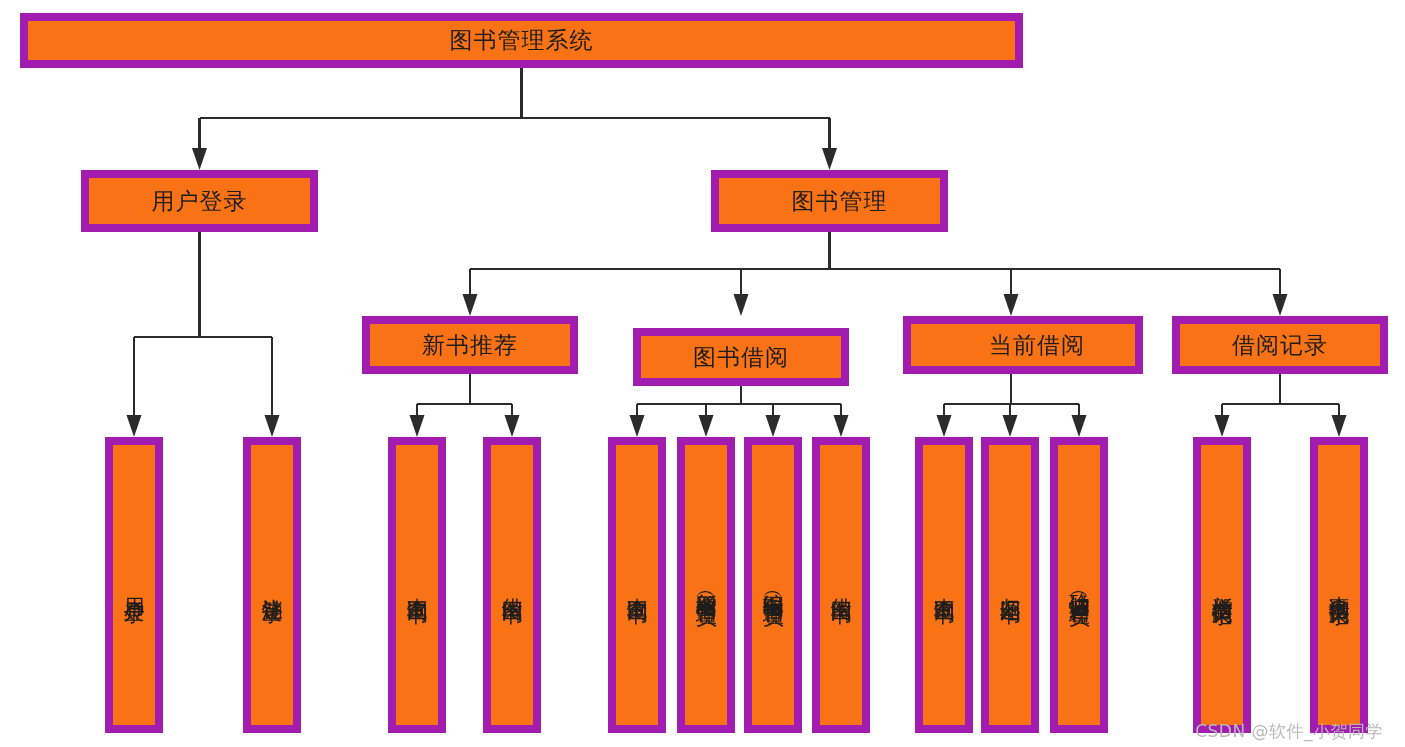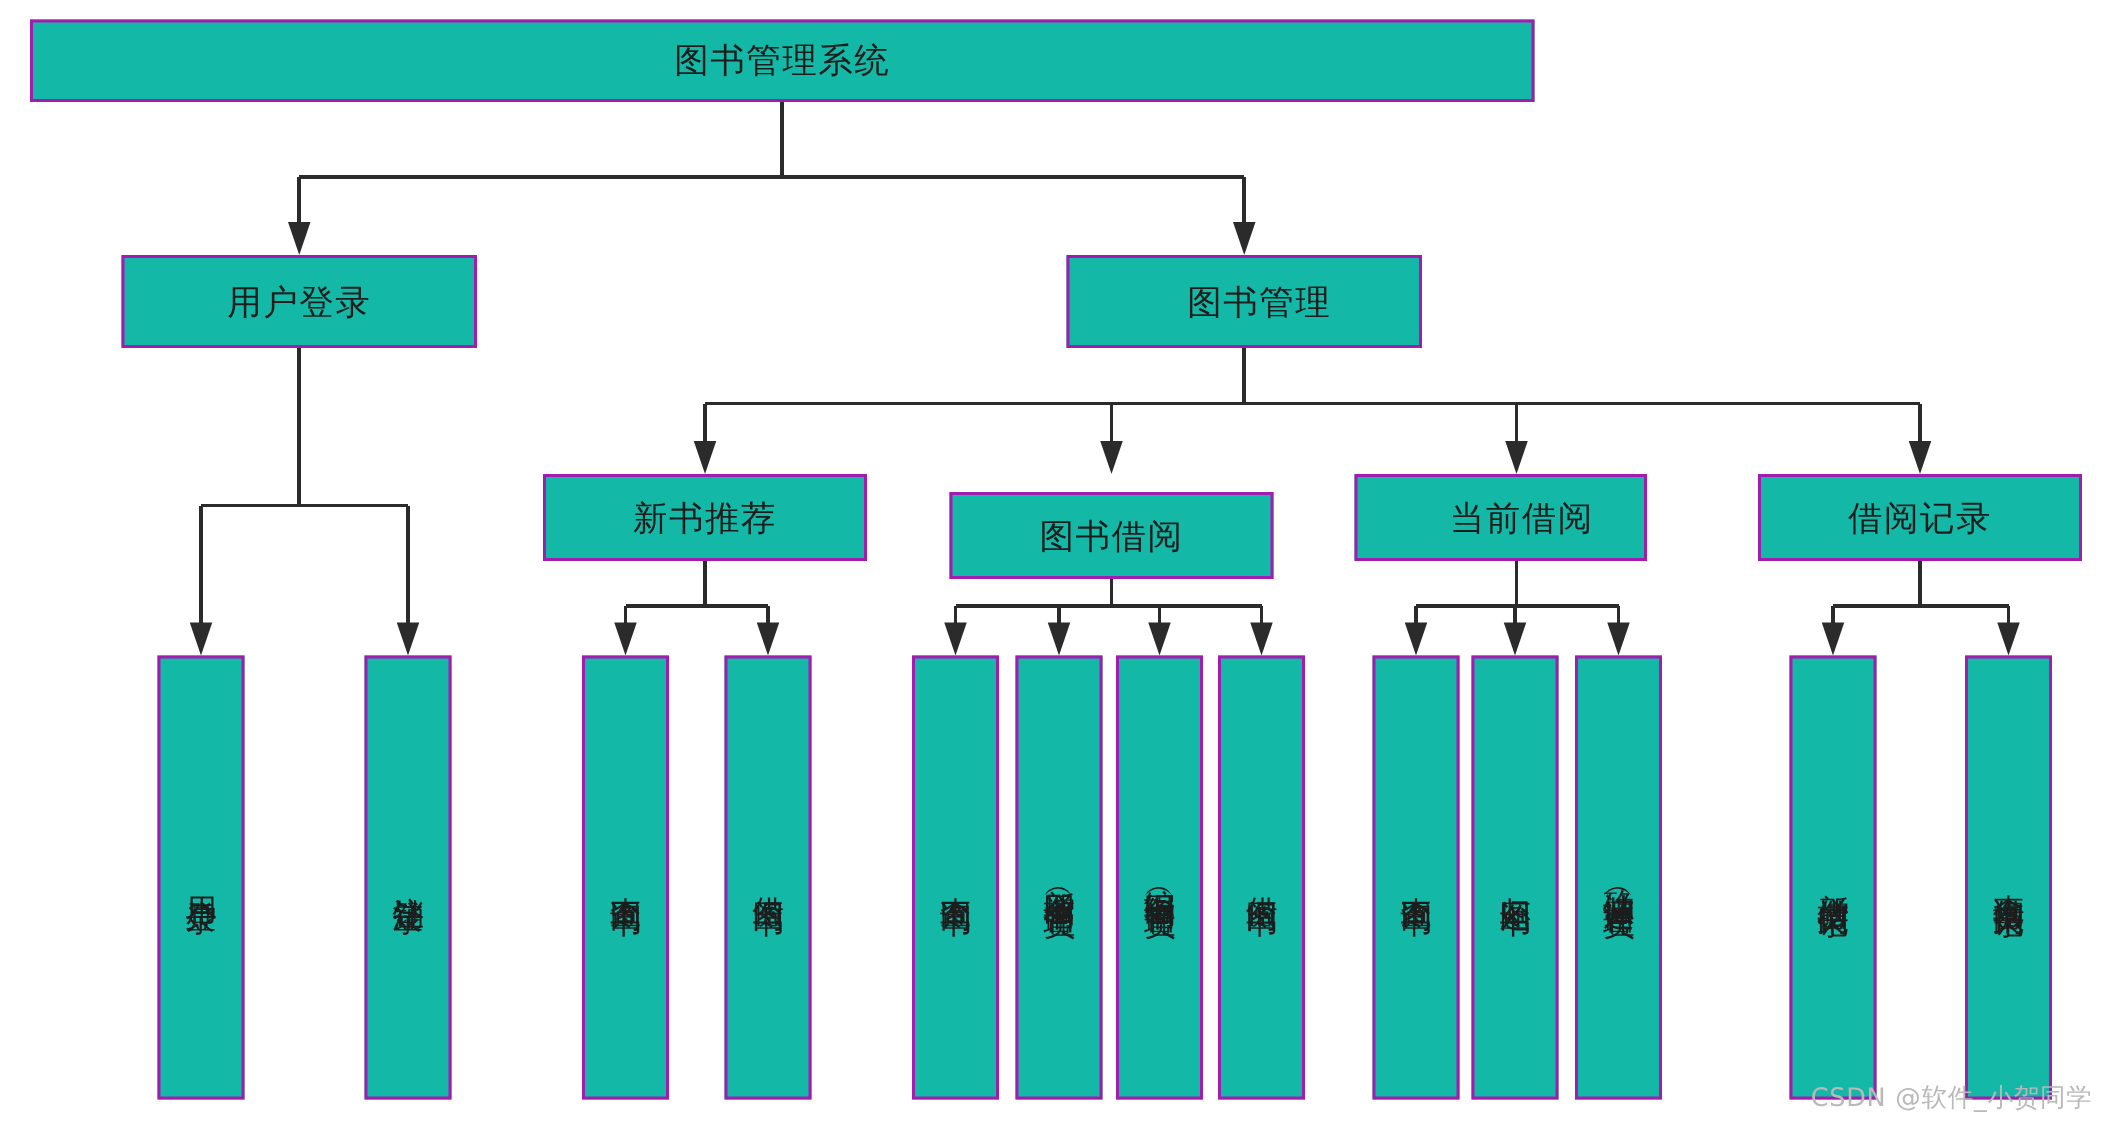--- a/index.html
+++ b/index.html
@@ -22,22 +22,22 @@
     position: absolute;
     left: 0;
     top: 0;
     width: 1405px;
     height: 747px;
     pointer-events: none;
   }
   .node {
     position: absolute;
     box-sizing: border-box;
-    background: #14b8a6;
-    border: 2px solid #a21caf;
+    background: #f97316;
+    border: 8px solid #a21caf;
     display: flex;
     align-items: center;
     justify-content: center;
     color: #1d1d1d;
   }
   .node.horiz {
     font-size: 23px;
     letter-spacing: 1px;
   }
   .node.vert {
@@ -49,21 +49,21 @@
     text-orientation: upright;
     line-height: 1.06;
     white-space: nowrap;
     text-align: center;
   }
   .node .label {
     display: block;
   }
   #watermark {
     position: absolute;
-    right: 10px;
+    right: 22px;
     bottom: 4px;
     font-size: 17px;
     color: #b9b9b9;
     letter-spacing: 0.5px;
     white-space: nowrap;
     font-family: "DejaVu Sans", "Liberation Sans", sans-serif;
   }
 </style>
 </head>
 <body>
@@ -135,21 +135,21 @@
   <div class="node horiz" style="left: 711px; top: 170px; width: 237px; height: 62px; padding-left: 20px;">
     <span class="label">图书管理</span>
   </div>
 
   <div class="node horiz" style="left: 362px; top: 316px; width: 216px; height: 58px;">
     <span class="label">新书推荐</span>
   </div>
   <div class="node horiz" style="left: 633px; top: 316px; width: 216px; height: 58px; margin-top: 12px;">
     <span class="label">图书借阅</span>
   </div>
-  <div class="node horiz" style="left: 903px; top: 316px; width: 195px; height: 58px; padding-left: 28px;">
+  <div class="node horiz" style="left: 903px; top: 316px; width: 240px; height: 58px; padding-left: 28px;">
     <span class="label">当前借阅</span>
   </div>
   <div class="node horiz" style="left: 1172px; top: 316px; width: 216px; height: 58px;">
     <span class="label">借阅记录</span>
   </div>
 
   <div class="node vert" style="left: 105px; top: 437px; width: 58px; height: 296px;">
     <span class="label">用户登录</span>
   </div>
   <div class="node vert" style="left: 243px; top: 437px; width: 58px; height: 296px;">

